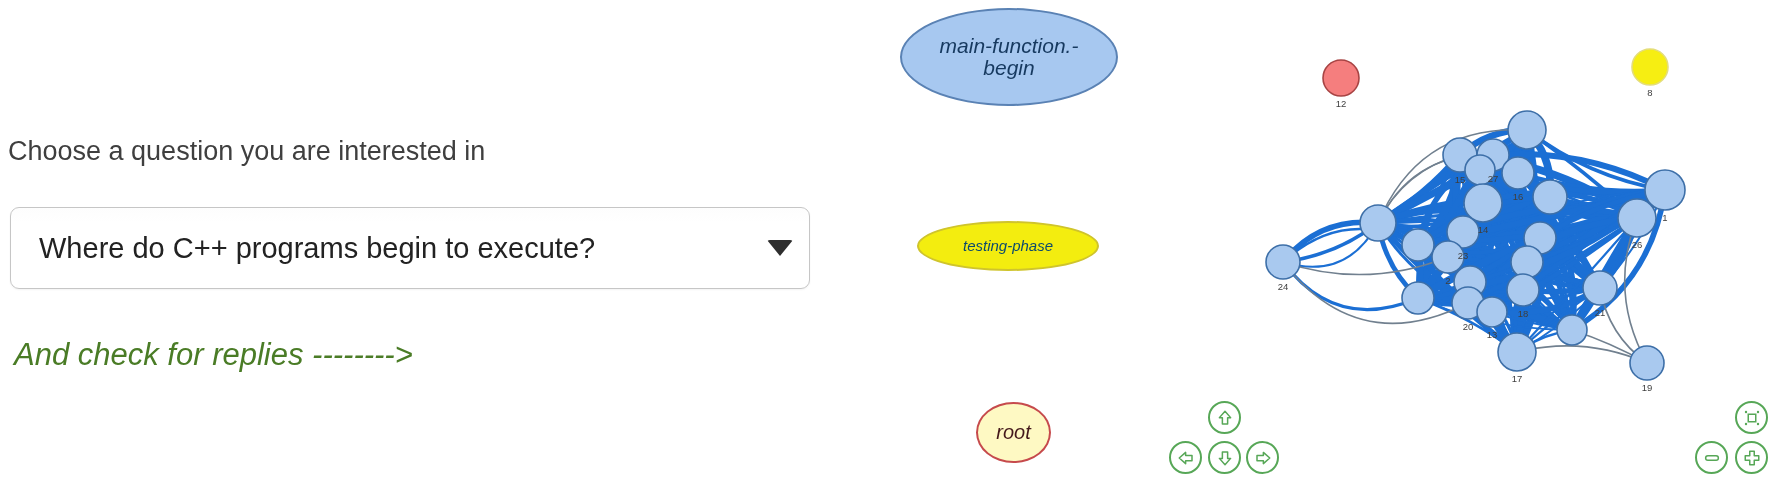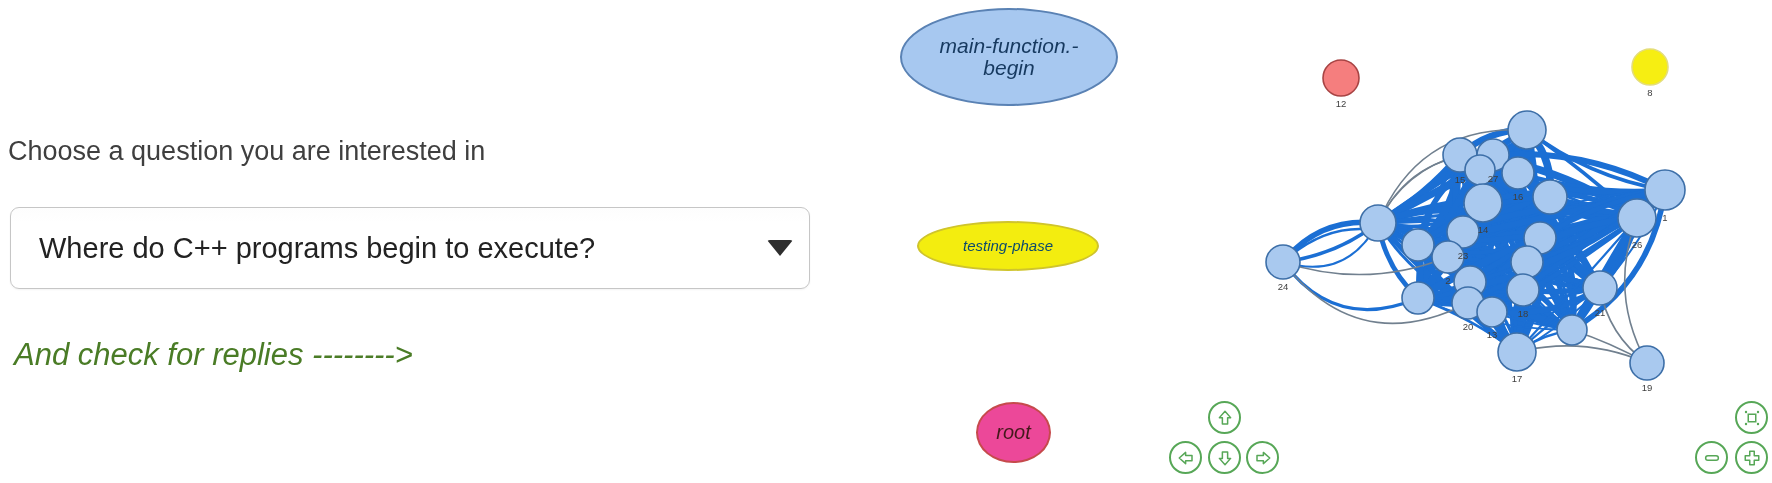--- a/index.html
+++ b/index.html
@@ -23,21 +23,21 @@
     border-top:16px solid #2e2e2e;border-radius:3px;
   }
   .q-note{position:absolute;left:14px;top:299px;font-size:31px;font-style:italic;color:#4a7c26;margin-top:38px;}
   
   .ellipse{
     position:absolute;display:flex;flex-direction:column;align-items:center;justify-content:center;
     border-radius:50%;text-align:center;line-height:1.05;box-sizing:border-box;font-style:italic;
   }
   .el-main{left:900px;top:8px;width:218px;height:98px;background:#a7c8f0;border:2px solid #5a82b4;color:#16395f;font-size:21px;}
   .el-test{left:917px;top:221px;width:182px;height:50px;background:#f3ed0f;border:2px solid #cfc42c;color:#0c4a6e;font-size:15px;}
-  .el-root{left:976px;top:402px;width:75px;height:61px;background:#ec4899;border:2px solid #c64a4c;color:#44191b;font-size:20px;}
+  .el-root{left:976px;top:402px;width:75px;height:61px;background:#fef9c3;border:2px solid #c64a4c;color:#44191b;font-size:20px;}
   
   #graph{position:absolute;left:1100px;top:0;width:672px;height:483px;cursor:grab;}
   
   .ctl{
     position:absolute;width:33px;height:33px;border-radius:50%;
     border:2px solid #57a757;background:rgba(255,255,255,0.4);box-sizing:border-box;
     padding:0;display:flex;align-items:center;justify-content:center;cursor:pointer;
   }
   .ctl svg{display:block;}
   .ctl-up{left:1208px;top:401px;}

